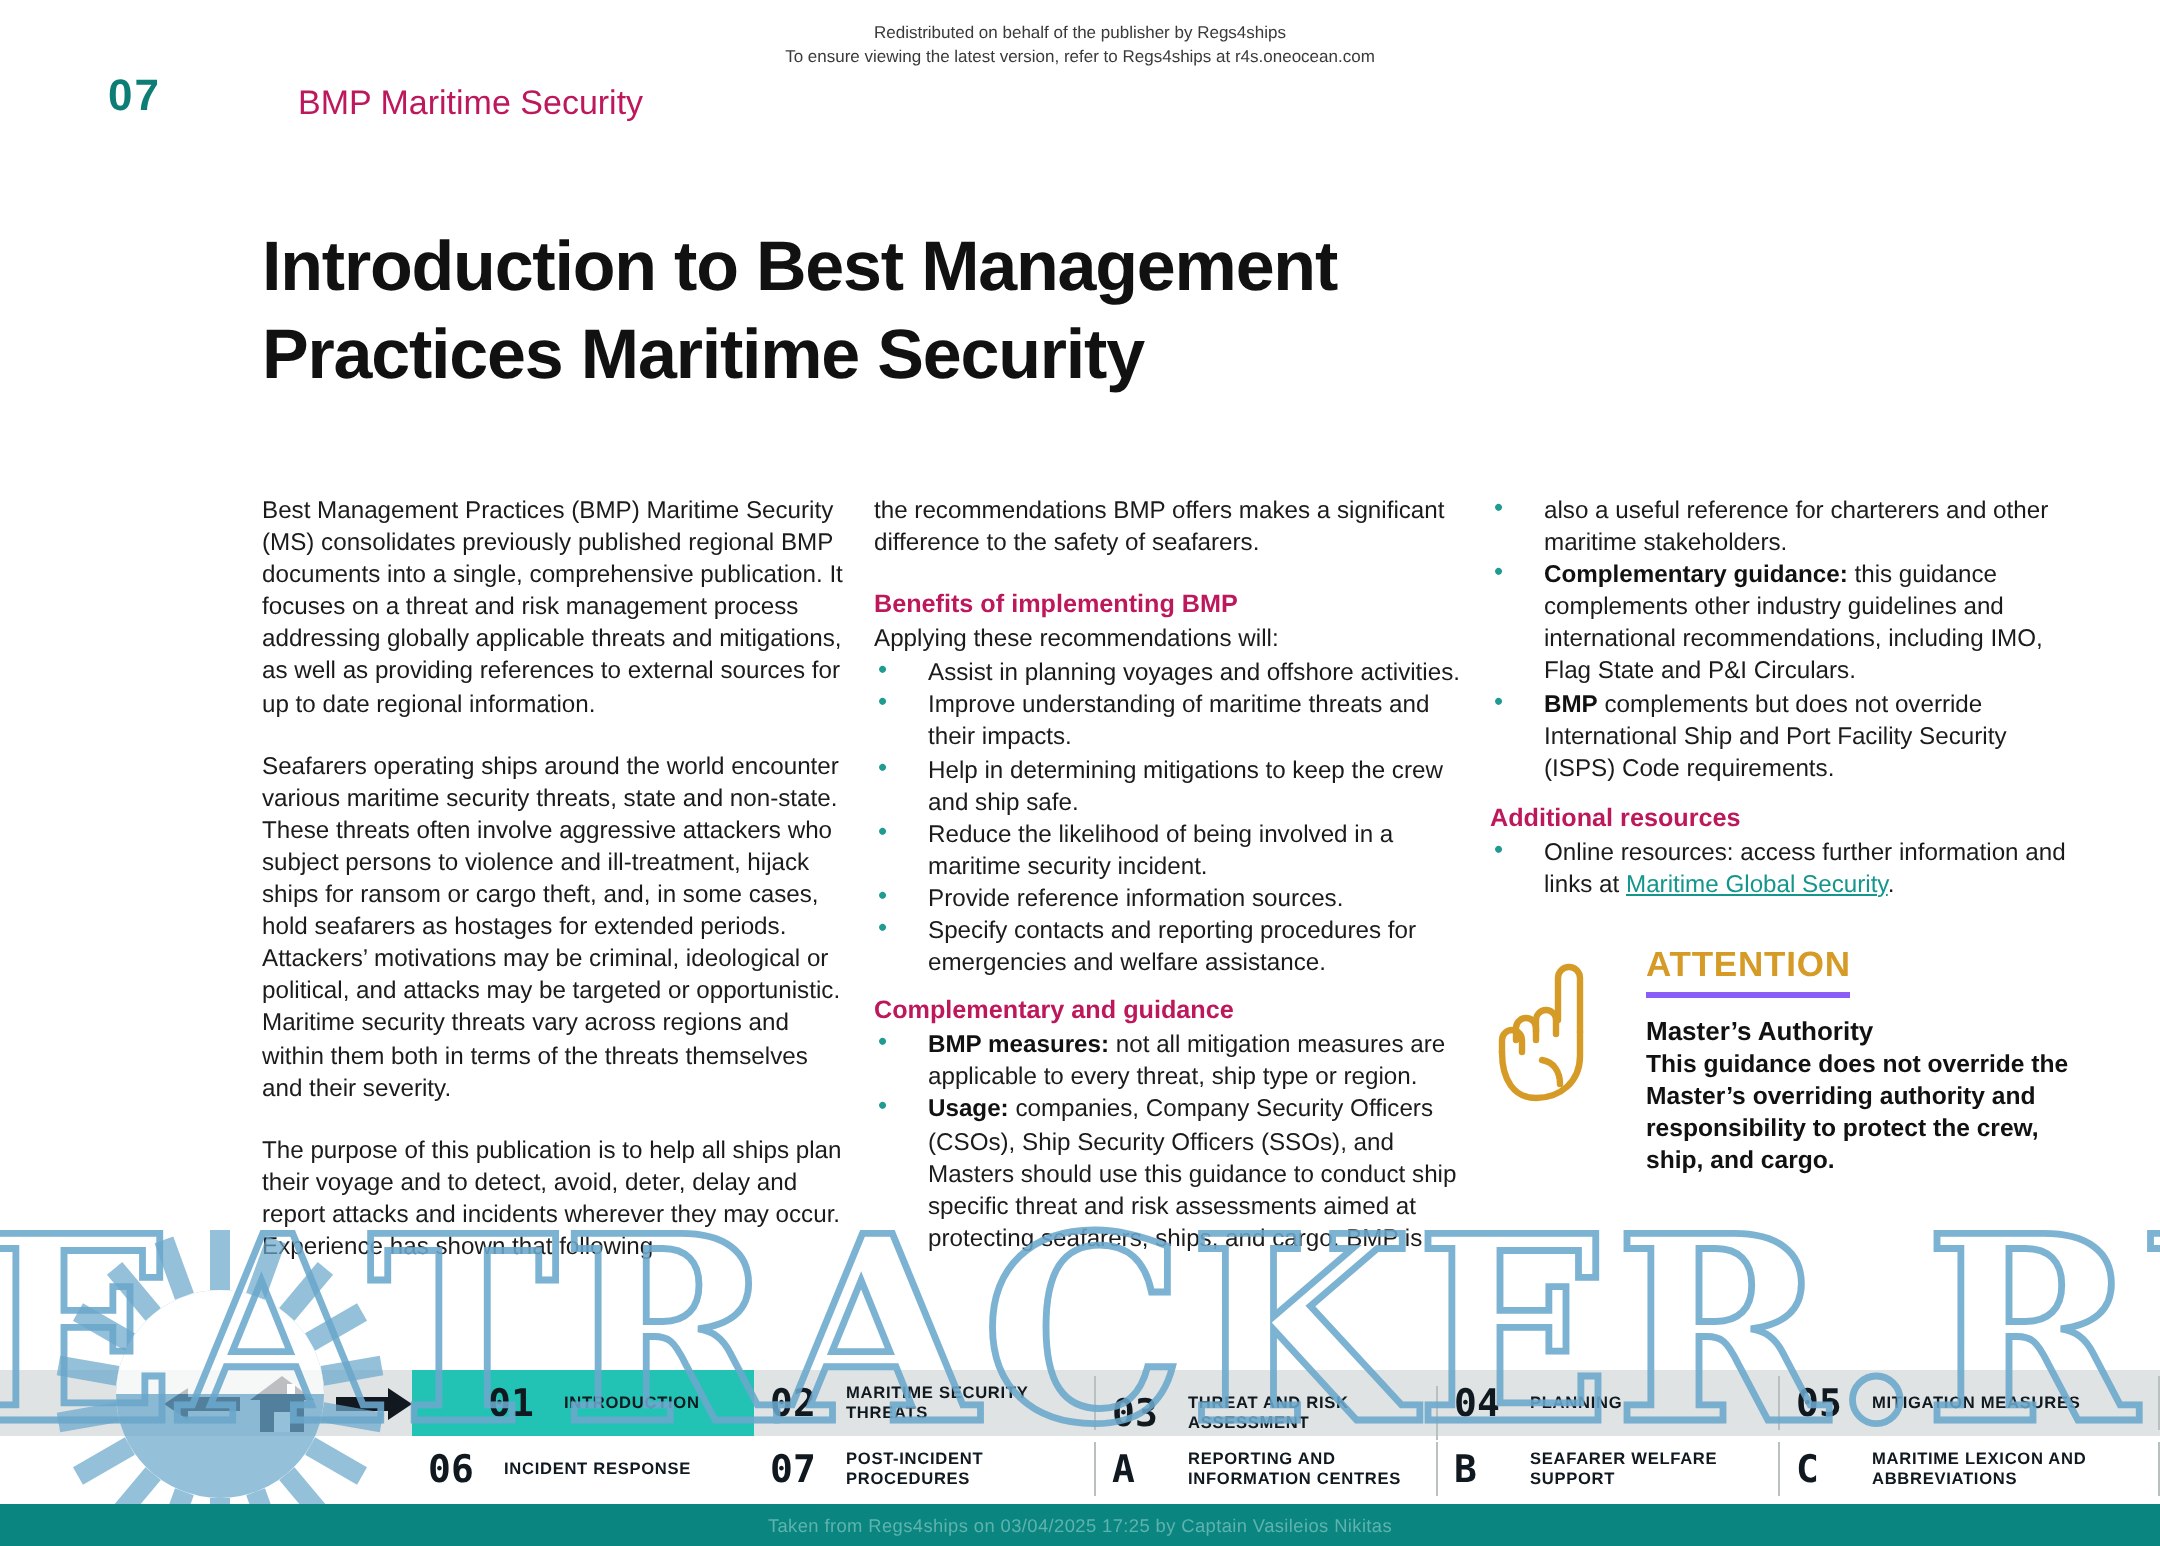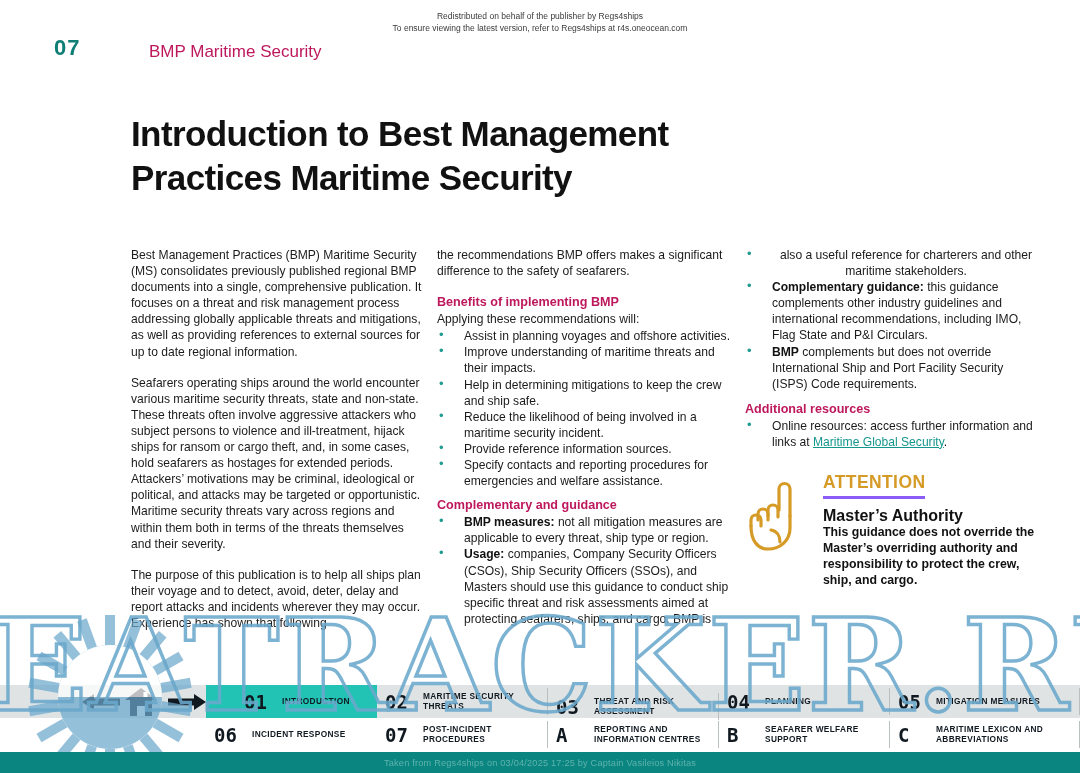--- a/index.html
+++ b/index.html
@@ -77,21 +77,21 @@
     position: absolute; left: 745px; top: 472px; width: 300px;
   }
   .att-hand { position: absolute; left: 0px; top: 8px; width: 56px; height: 72px; }
   .att-body { margin-left: 78px; }
   .att-title {
     font-size: 17.5px; font-weight: bold; color: #d69a26;
     letter-spacing: 0.4px; padding-bottom: 3px;
     border-bottom: 3px solid #8b5cf6; display: inline-block;
   }
   .att-sub {
-    margin-top: 9px; font-size: 16px; font-weight: bold; color: #111;
+    margin-top: 9px; font-size: 13px; font-weight: bold; color: #111;
     line-height: 16px;
   }
   .att-text { font-size: 12.3px; line-height: 16px; color: #111; font-weight: bold; }
 
   
   .navstrip {
     position: absolute; left: 0; bottom: 21px; width: 1080px; height: 67px;
     background: #ffffff;
   }
   .navstrip .band {
@@ -174,21 +174,21 @@
     </ul>
     <div class="sub-head">Complementary and guidance</div>
     <ul class="bullets">
       <li><span class="b">BMP measures:</span><span> not all mitigation measures are applicable to every threat, ship type or region.</span></li>
       <li><span class="b">Usage:</span><span> companies, Company Security Officers (CSOs), Ship Security Officers (SSOs), and Masters should use this guidance to conduct ship specific threat and risk assessments aimed at protecting seafarers, ships, and cargo. BMP is</span></li>
     </ul>
   </div>
 
   <div class="col" id="col3">
     <ul class="bullets">
-      <li style="padding-left:27px;list-style:none;text-align:center;">
+      <li style="padding-left:27px;list-style:none;">
         <span>also a useful reference for charterers and other maritime stakeholders.</span>
       </li>
       <li><span class="b">Complementary guidance:</span><span> this guidance complements other industry guidelines and international recommendations, including IMO, Flag State and P&amp;I Circulars.</span></li>
       <li><span class="b">BMP</span><span> complements but does not override International Ship and Port Facility Security (ISPS) Code requirements.</span></li>
     </ul>
     <div class="sub-head" style="margin-top:9px;">Additional resources</div>
     <ul class="bullets">
       <li><span>Online resources: access further information and links at </span><a class="lnk" href="#">Maritime Global Security</a><span>.</span></li>
     </ul>
   </div>

